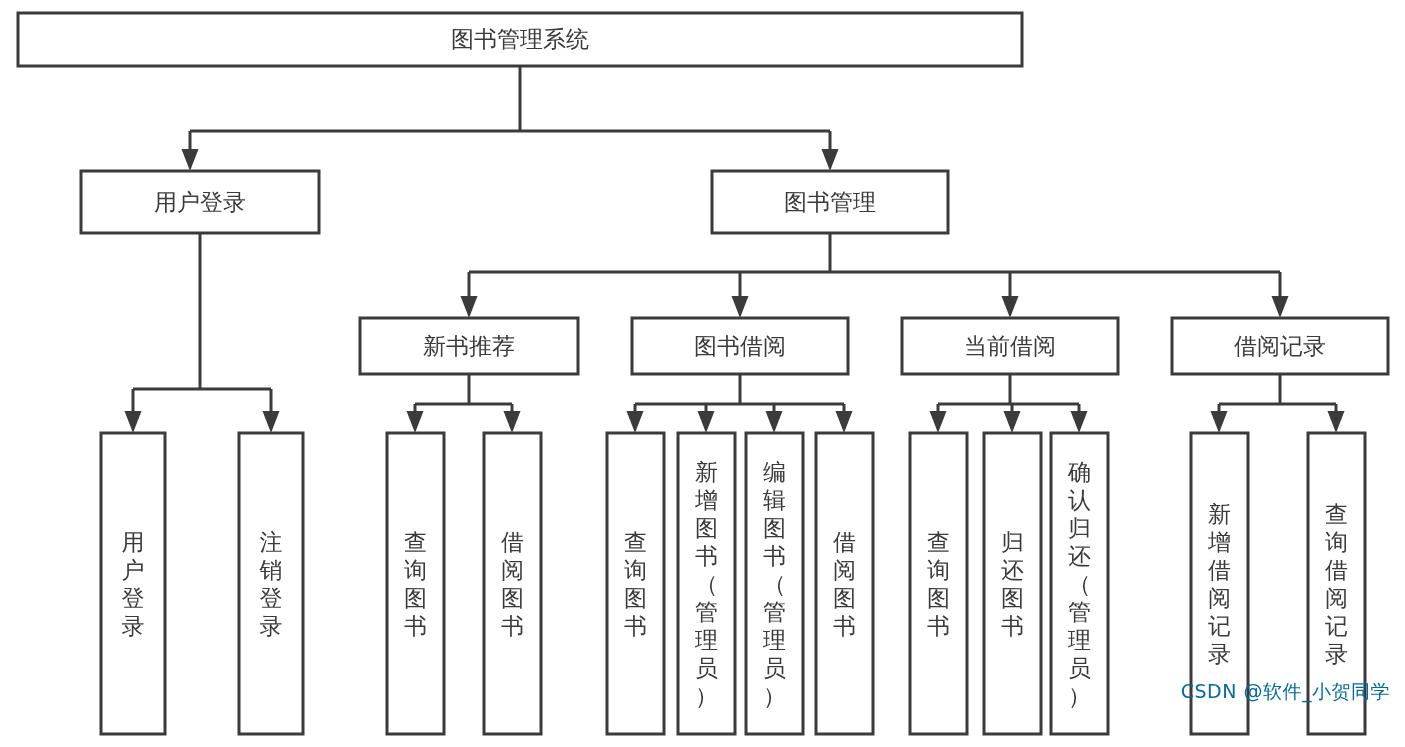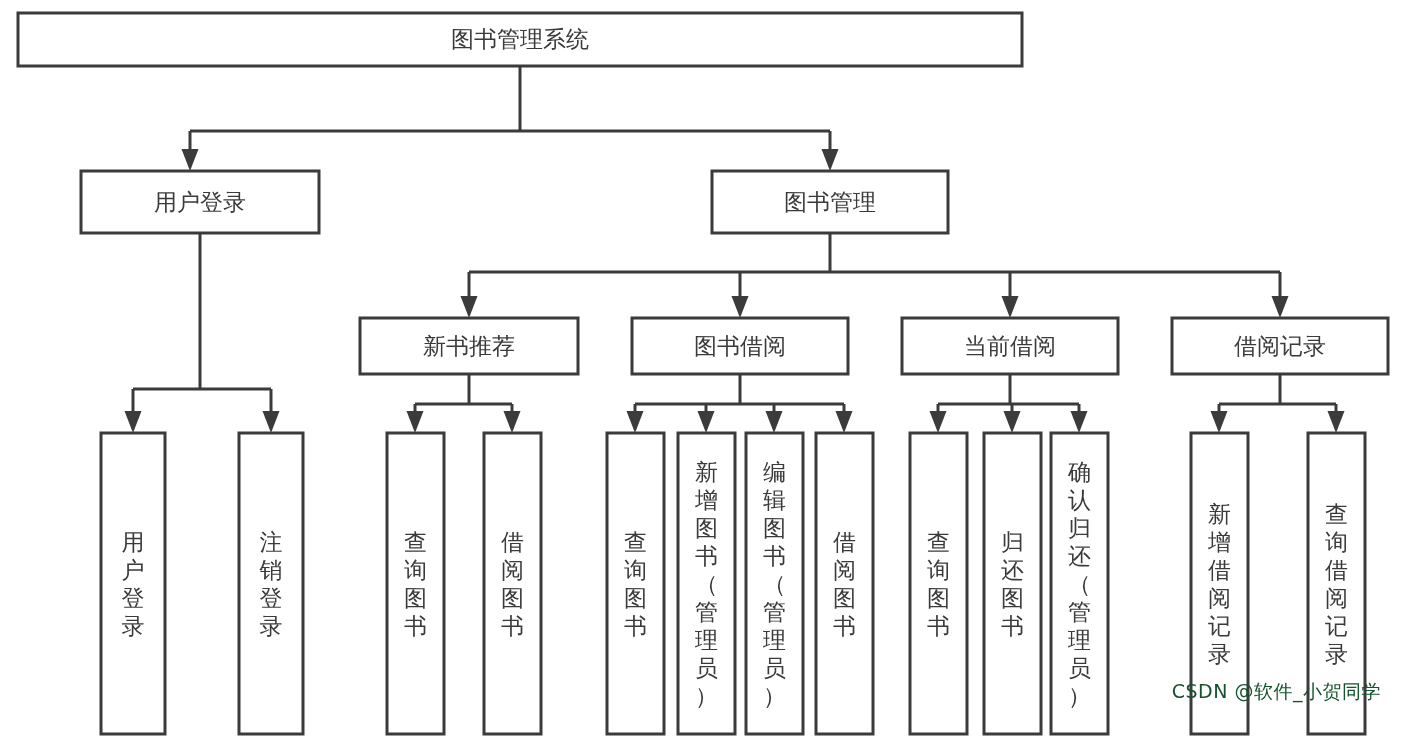--- a/index.html
+++ b/index.html
@@ -51,25 +51,25 @@
     dominant-baseline: middle;
   }
   .node-label-v {
     fill: #3a3a3a;
     font-family: "DejaVu Sans", "Liberation Sans", sans-serif;
     font-size: 23px;
     text-anchor: middle;
   }
   .watermark-text {
     position: absolute;
-    right: 24px;
+    right: 15px;
     bottom: 4px;
     font-family: "DejaVu Sans", "Liberation Sans", sans-serif;
     font-size: 19px;
-    color: #14532d;
+    color: #0369a1;
     white-space: nowrap;
     letter-spacing: 0.5px;
     user-select: none;
   }
 </style>
 </head>
 <body>
 
 <div id="diagram-root">
   <svg class="diagram-canvas" id="diagram-canvas" viewBox="0 0 1405 747" xmlns="http://www.w3.org/2000/svg">

